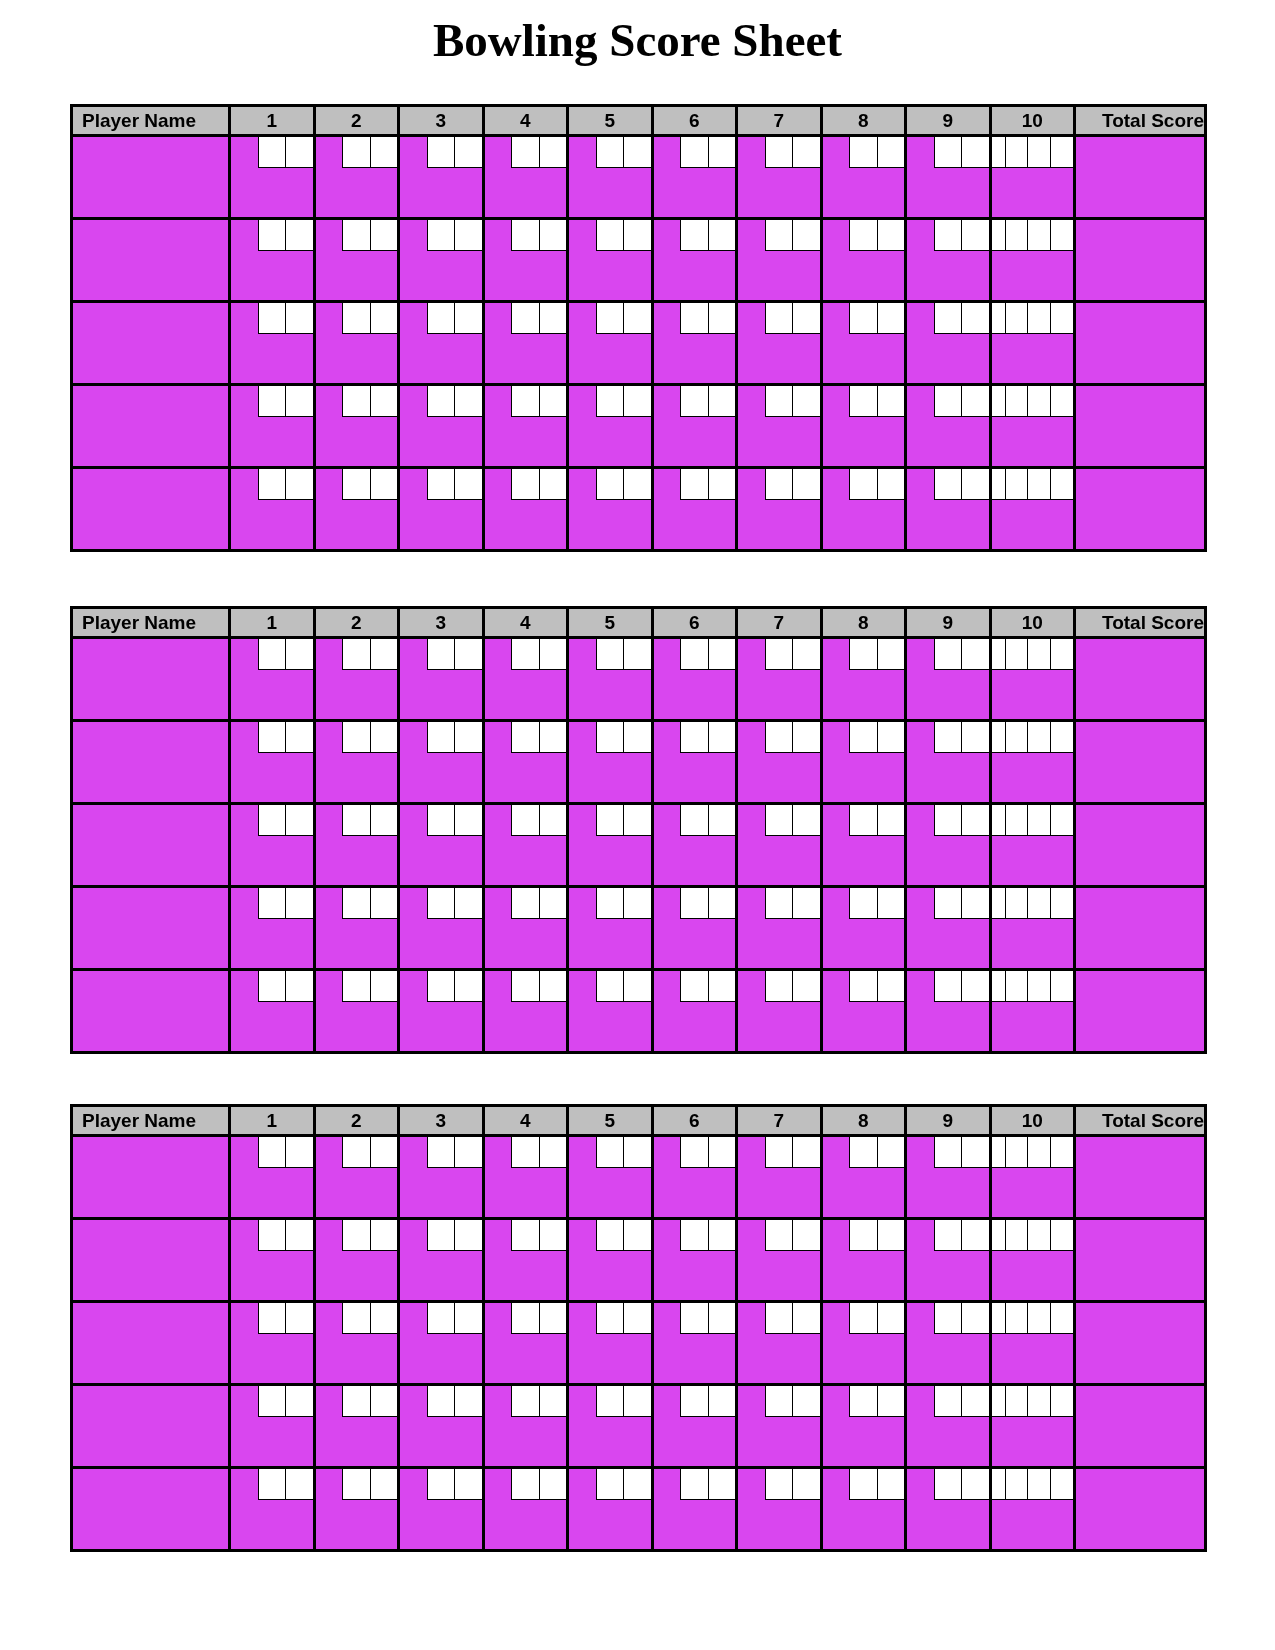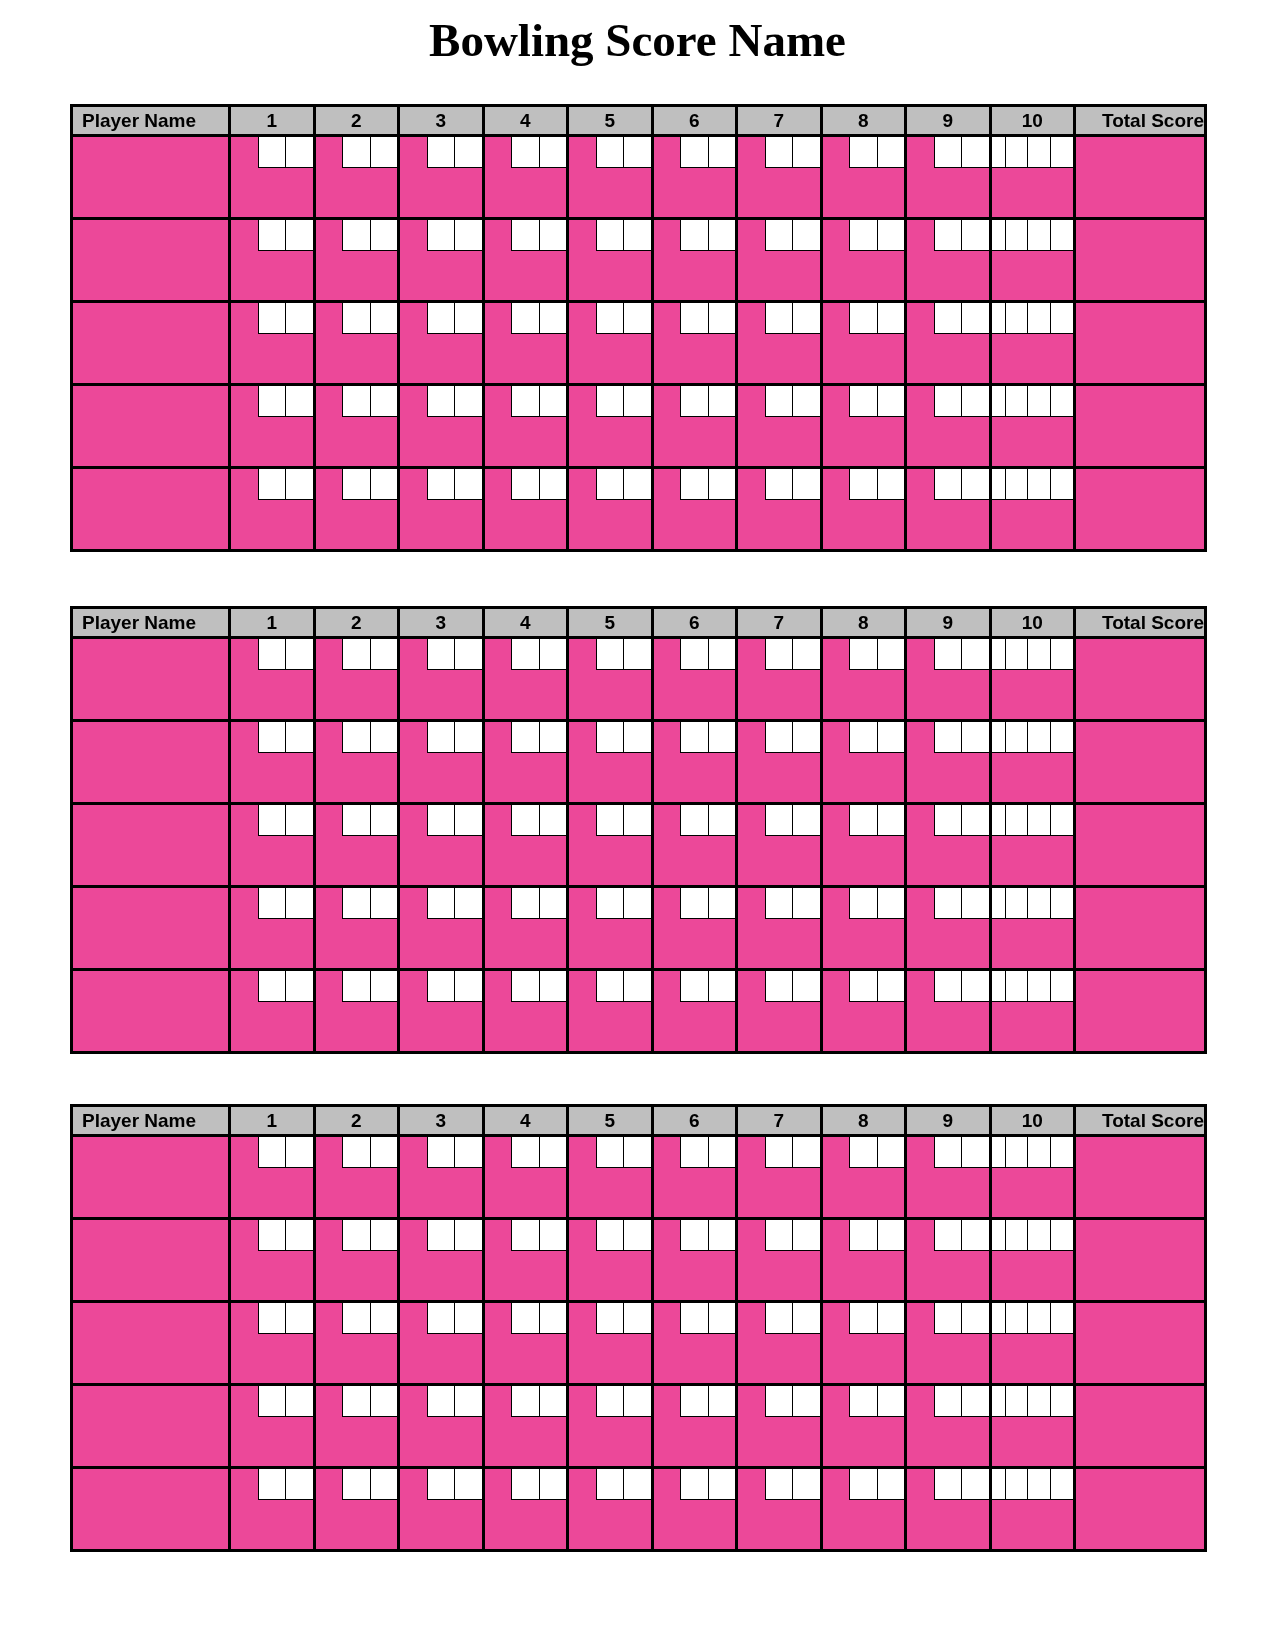--- a/index.html
+++ b/index.html
@@ -24,21 +24,21 @@
     font-size: 47px;
     line-height: 1.3;
     text-align: center;
     margin: 0;
     color: #000;
   }
   table.score {
     border-collapse: collapse;
     table-layout: fixed;
     width: 1135px;
-    background: #ec4899;
+    background: #d946ef;
   }
   table.score:first-of-type {
     margin-top: 33px;
   }
   table.score.t2 { margin-top: 54px; }
   table.score.t3 { margin-top: 50px; }
 
   table.score th,
   table.score td {
     border: 3px solid #000000;
@@ -97,21 +97,21 @@
     border-left: none;
   }
   .tb.ten > div:first-child {
     flex: 0 0 14px;
   }
 </style>
 </head>
 <body>
 
 <div class="page">
-  <h1 class="doc-title">Bowling Score Name</h1>
+  <h1 class="doc-title">Bowling Score Sheet</h1>
   <div id="tables">
       <table class="score t1">
         <colgroup>
           <col style="width:158px">
           <col style="width:84.5px">
           <col style="width:84.5px">
           <col style="width:84.5px">
           <col style="width:84.5px">
           <col style="width:84.5px">
           <col style="width:84.5px">

